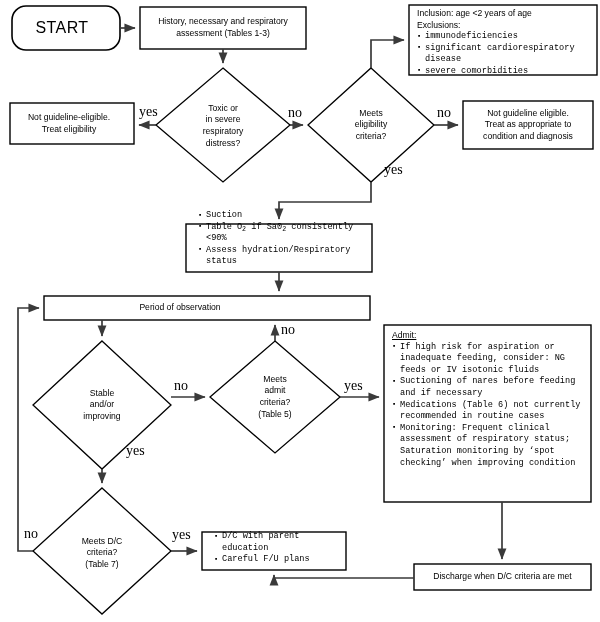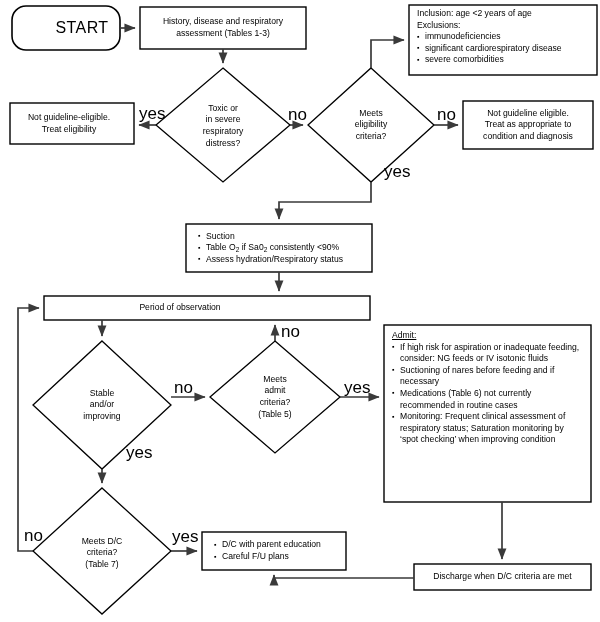--- a/index.html
+++ b/index.html
@@ -55,44 +55,46 @@
     text-align: center;
     display: flex;
     flex-direction: column;
     justify-content: center;
     align-items: center;
     pointer-events: none;
   }
   .node-label.left {
     text-align: left;
     align-items: flex-start;
+    justify-content: flex-end;
   }
   .start-label {
     font-size: 16px;
     letter-spacing: 0.4px;
   }
   .branch-label {
     position: absolute;
-    font-family: Liberation Sans, sans-serif;
-    font-size: 17px;
+    font-family: Liberation Serif, serif;
+    font-size: 14px;
     color: #000;
     white-space: nowrap;
     text-align: center;
   }
   ul.bullets {
     margin: 0;
     padding: 0;
     list-style: none;
     width: 100%;
   }
   ul.bullets li {
     position: relative;
     padding-left: 8px;
     text-align: left;
     margin: 0;
+    font-family: Liberation Mono, monospace;
   }
   ul.bullets li:before {
     content: "\25AA";
     position: absolute;
     left: 0;
     top: -0.5px;
     font-size: 7px;
   }
   .plain-line {
     text-align: left;
@@ -178,26 +180,26 @@
 
     <path class="conn" d="M33,551 L18,551 L18,308 L39,308" marker-end="url(#arrow)"></path>
 
     <path class="conn" d="M171,551 L197,551" marker-end="url(#arrow)"></path>
 
     <path class="conn" d="M502,502 L502,559" marker-end="url(#arrow)"></path>
 
     <path class="conn" d="M414,578 L274,578 L274,575" marker-end="url(#arrow)"></path>
   </svg>
 
-  <div class="node-label start-label" style="left:28px; top:6px; width:108px; height:44px;">
+  <div class="node-label start-label" style="left:8px; top:6px; width:108px; height:44px;">
     <span>START</span>
   </div>
 
   <div class="node-label" style="left:142px; top:7px; width:162px; height:42px;">
-    <span>History, disease and respiratory</span>
+    <span>History, necessary and respiratory</span>
     <span>assessment (Tables 1-3)</span>
   </div>
 
   <div class="node-label" style="left:177px; top:95px; width:92px; height:62px;">
     <span>Toxic or</span>
     <span>in severe</span>
     <span>respiratory</span>
     <span>distress?</span>
   </div>
 

